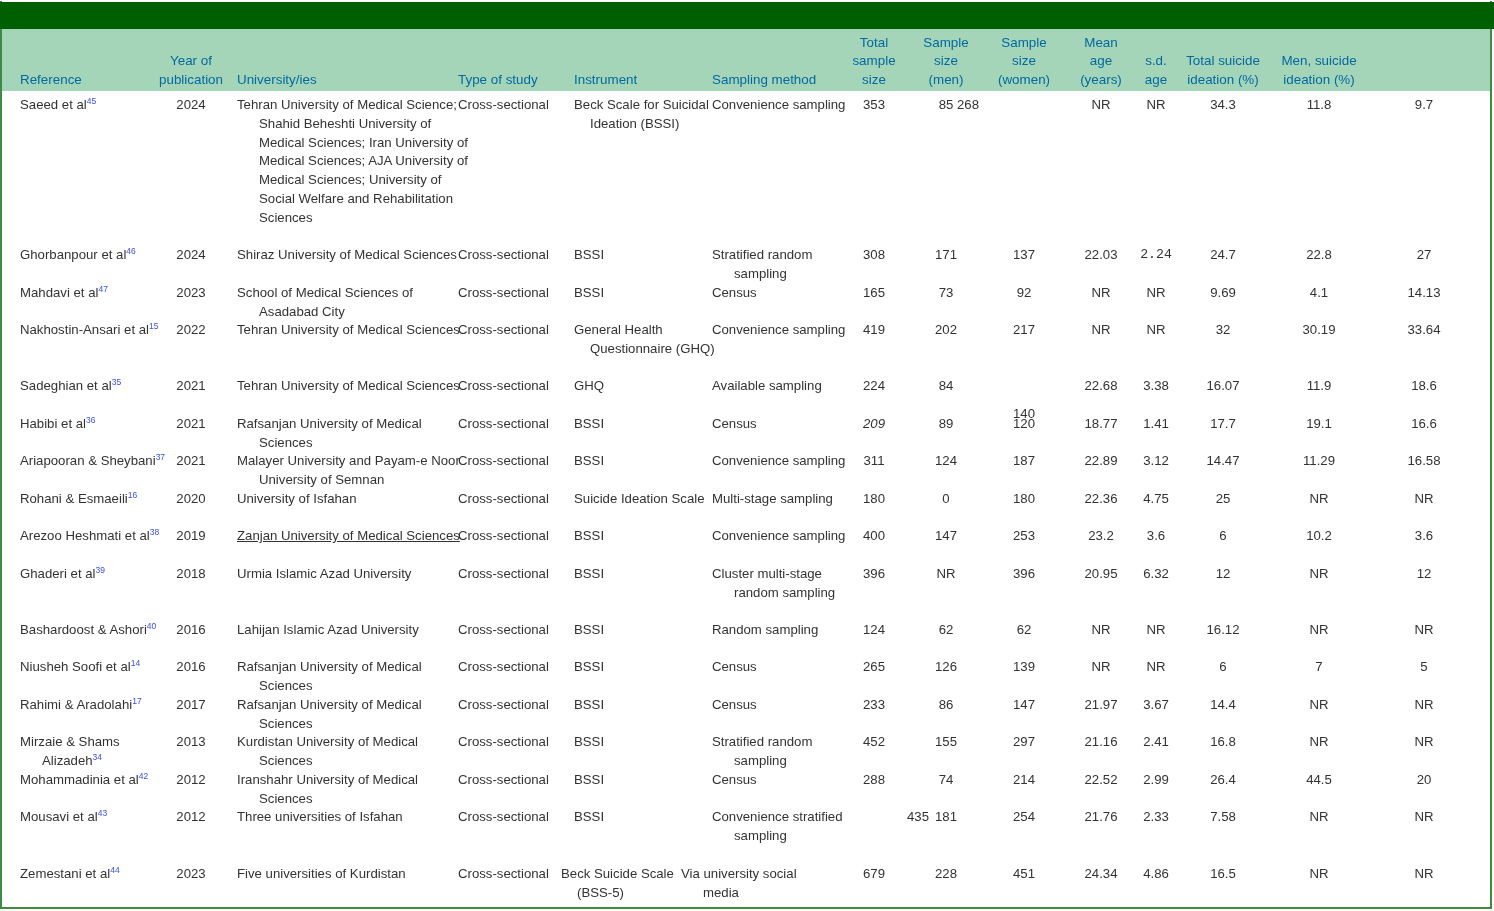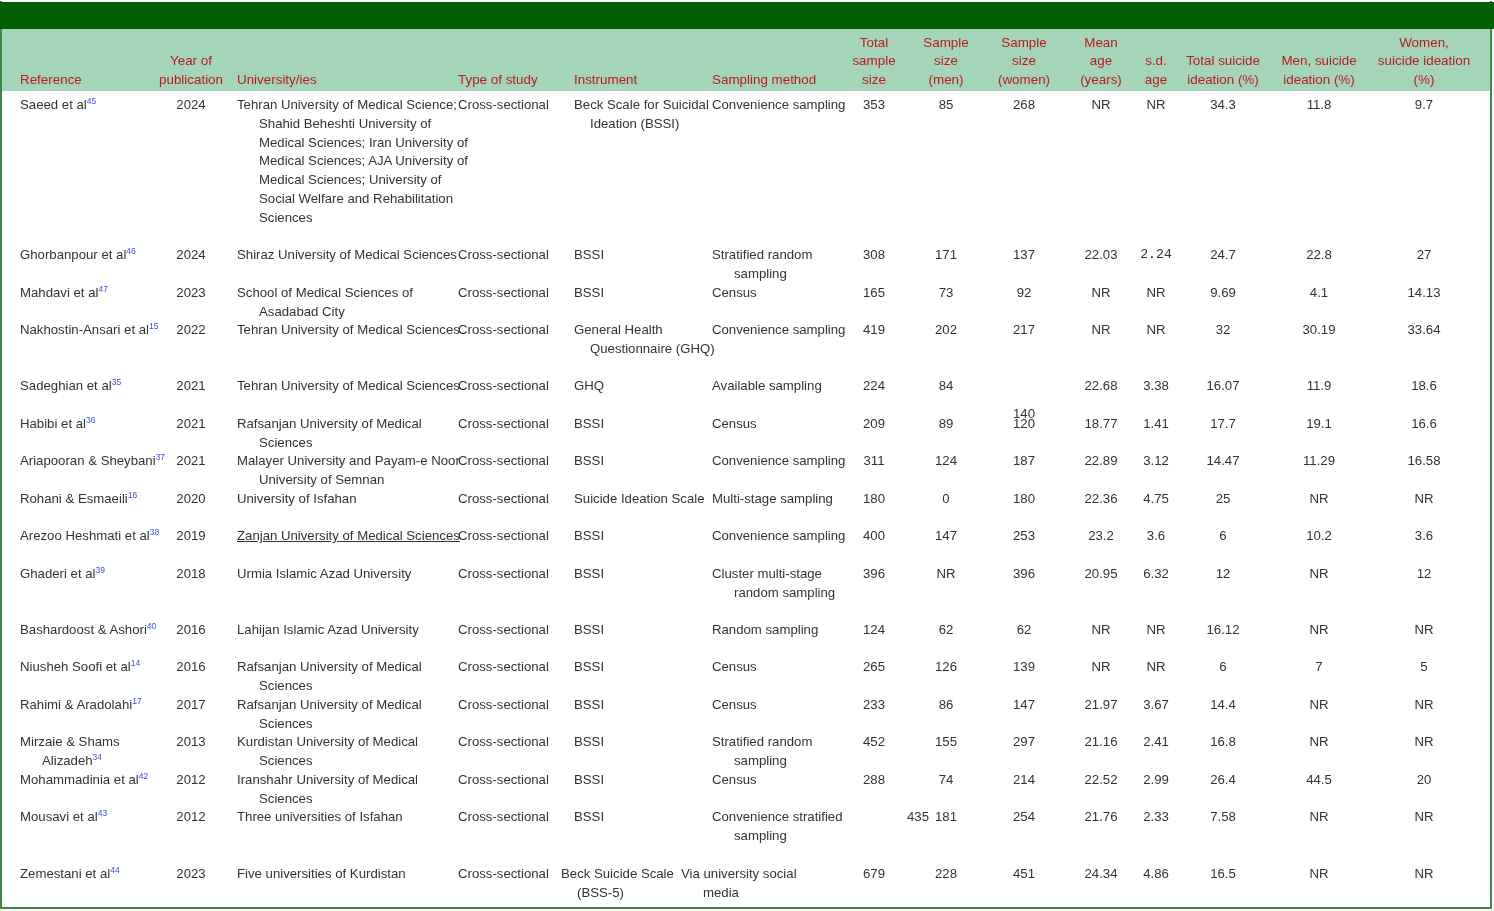--- a/index.html
+++ b/index.html
@@ -4,21 +4,21 @@
 <style>
   html, body { margin: 0; padding: 0; background: #ffffff; }
   body { width: 1494px; height: 911px; overflow: hidden; font-family: "Liberation Sans", "DejaVu Sans", sans-serif; color: #2b2b2b; }
   .frame {
     position: absolute; left: 0; top: 1px; width: 1492px; height: 908px;
     border-left: 2px solid #3f8a43; border-right: 2px solid #3f8a43; border-bottom: 2px solid #3f8a43;
     box-sizing: border-box;
   }
   .topband { position: absolute; left: 0; top: 2px; width: 1494px; height: 27px; background: #005f00; }
   .hdr { position: absolute; left: 2px; top: 29px; width: 1488px; height: 62px; background: #a5d5b9; }
-  .hcell { position: absolute; bottom: 2px; font-size: 13.4px; line-height: 18.5px; color: #b91c1c; }
+  .hcell { position: absolute; bottom: 2px; font-size: 13.4px; line-height: 18.5px; color: #0369a1; }
   .hcell.c { text-align: center; }
   .row { position: absolute; left: 0; width: 1494px; }
   .cell { position: absolute; top: 0; font-size: 13.2px; line-height: 18.8px; color: #333; }
   .cell.c { text-align: center; }
   .hang { padding-left: 22px; text-indent: -22px; }
   .hang2 { padding-left: 16px; text-indent: -16px; }
   sup.ref { color: #3b4fe0; font-size: 8.5px; vertical-align: 5px; line-height: 0; }
 </style>
 </head>
 <body>
@@ -32,33 +32,32 @@
     <div class="hcell" style="left: 456px; width: 110px;"><span>Type of study</span></div>
     <div class="hcell" style="left: 572px; width: 128px;"><span>Instrument</span></div>
     <div class="hcell" style="left: 710px; width: 125px;"><span>Sampling method</span></div>
     <div class="hcell c" style="left: 843px; width: 58px;"><span>Total</span><br><span>sample</span><br><span>size</span></div>
     <div class="hcell c" style="left: 910px; width: 68px;"><span>Sample</span><br><span>size</span><br><span>(men)</span></div>
     <div class="hcell c" style="left: 988px; width: 68px;"><span>Sample</span><br><span>size</span><br><span>(women)</span></div>
     <div class="hcell c" style="left: 1072px; width: 54px;"><span>Mean</span><br><span>age</span><br><span>(years)</span></div>
     <div class="hcell c" style="left: 1134px; width: 40px;"><span>s.d.</span><br><span>age</span></div>
     <div class="hcell c" style="left: 1179px; width: 84px;"><span>Total suicide</span><br><span>ideation (%)</span></div>
     <div class="hcell c" style="left: 1273px; width: 88px;"><span>Men, suicide</span><br><span>ideation (%)</span></div>
-    <div class="hcell c" style="left: 1368px; width: 108px;"><span>Women,</span><br><span>suicide ideation</span><br><span>(%)</span></div>
   </div>
 <div id="body">
     <div class="row" style="top: 96px;">
       <div class="cell hang" style="left: 20px; width: 135px;"><span>Saeed et al</span><sup class="ref">45</sup></div>
       <div class="cell c" style="left: 156px; width: 70px;"><span>2024</span></div>
       <div class="cell hang" style="left: 237px; width: 210px;"><span>Tehran University of Medical Science; Shahid Beheshti University of Medical Sciences; Iran University of Medical Sciences; AJA University of Medical Sciences; University of Social Welfare and Rehabilitation Sciences</span></div>
       <div class="cell" style="left: 458px; width: 110px;"><span>Cross-sectional</span></div>
       <div class="cell hang2" style="left: 574px; width: 128px;"><span>Beck Scale for Suicidal Ideation (BSSI)</span></div>
       <div class="cell hang" style="left: 712px; width: 125px;"><span>Convenience sampling</span></div>
       <div class="cell c" style="left: 845px; width: 58px;"><span>353</span></div>
       <div class="cell c" style="left: 912px; width: 68px;"><span>85</span></div>
-      <div class="cell c" style="left: 990px; width: 68px;"><span>268</span></div>
+      <div class="cell c" style="left: 934px; width: 68px;"><span>268</span></div>
       <div class="cell c" style="left: 1074px; width: 54px;"><span>NR</span></div>
       <div class="cell c" style="left: 1136px; width: 40px;"><span>NR</span></div>
       <div class="cell c" style="left: 1181px; width: 84px;"><span>34.3</span></div>
       <div class="cell c" style="left: 1275px; width: 88px;"><span>11.8</span></div>
       <div class="cell c" style="left: 1370px; width: 108px;"><span>9.7</span></div>
     </div>
     <div class="row" style="top: 246px;">
       <div class="cell hang" style="left: 20px; width: 135px;"><span>Ghorbanpour et al</span><sup class="ref">46</sup></div>
       <div class="cell c" style="left: 156px; width: 70px;"><span>2024</span></div>
       <div class="cell hang" style="left: 237px; width: 210px;"><span>Shiraz University of Medical Sciences</span></div>
@@ -122,21 +121,21 @@
       <div class="cell c" style="left: 1275px; width: 88px;"><span>11.9</span></div>
       <div class="cell c" style="left: 1370px; width: 108px;"><span>18.6</span></div>
     </div>
     <div class="row" style="top: 415px;">
       <div class="cell hang" style="left: 20px; width: 135px;"><span>Habibi et al</span><sup class="ref">36</sup></div>
       <div class="cell c" style="left: 156px; width: 70px;"><span>2021</span></div>
       <div class="cell hang" style="left: 237px; width: 210px;"><span>Rafsanjan University of Medical Sciences</span></div>
       <div class="cell" style="left: 458px; width: 110px;"><span>Cross-sectional</span></div>
       <div class="cell hang2" style="left: 574px; width: 128px;"><span>BSSI</span></div>
       <div class="cell hang" style="left: 712px; width: 125px;"><span>Census</span></div>
-      <div class="cell c" style="left: 845px; width: 58px;"><span>209</span></div>
+      <div class="cell c" style="left: 845px; width: 58px; font-style: italic;"><span>209</span></div>
       <div class="cell c" style="left: 912px; width: 68px;"><span>89</span></div>
       <div class="cell c" style="left: 990px; width: 68px;"><span>120</span></div>
       <div class="cell c" style="left: 1074px; width: 54px;"><span>18.77</span></div>
       <div class="cell c" style="left: 1136px; width: 40px;"><span>1.41</span></div>
       <div class="cell c" style="left: 1181px; width: 84px;"><span>17.7</span></div>
       <div class="cell c" style="left: 1275px; width: 88px;"><span>19.1</span></div>
       <div class="cell c" style="left: 1370px; width: 108px;"><span>16.6</span></div>
     </div>
     <div class="row" style="top: 452px;">
       <div class="cell hang" style="left: 20px; width: 135px;"><span>Ariapooran &amp; Sheybani</span><sup class="ref">37</sup></div>

